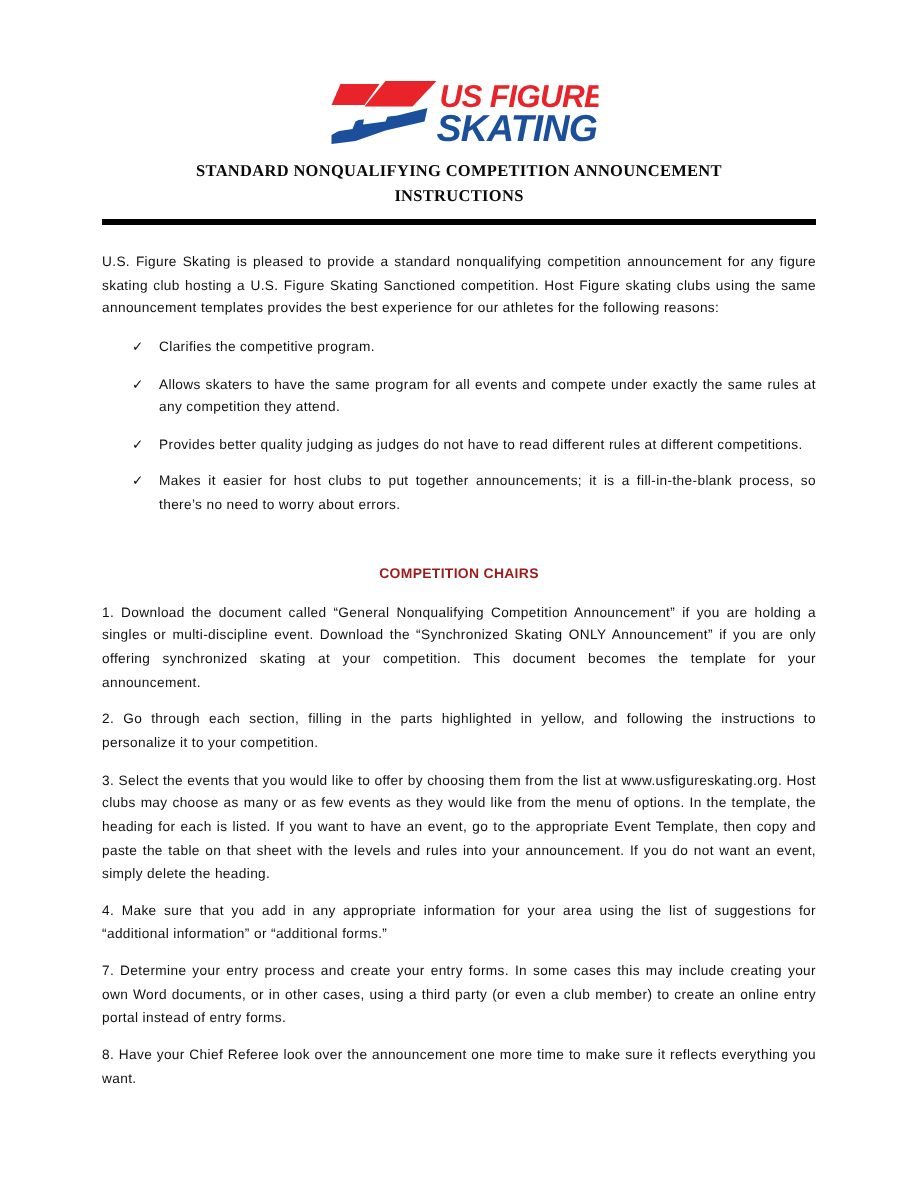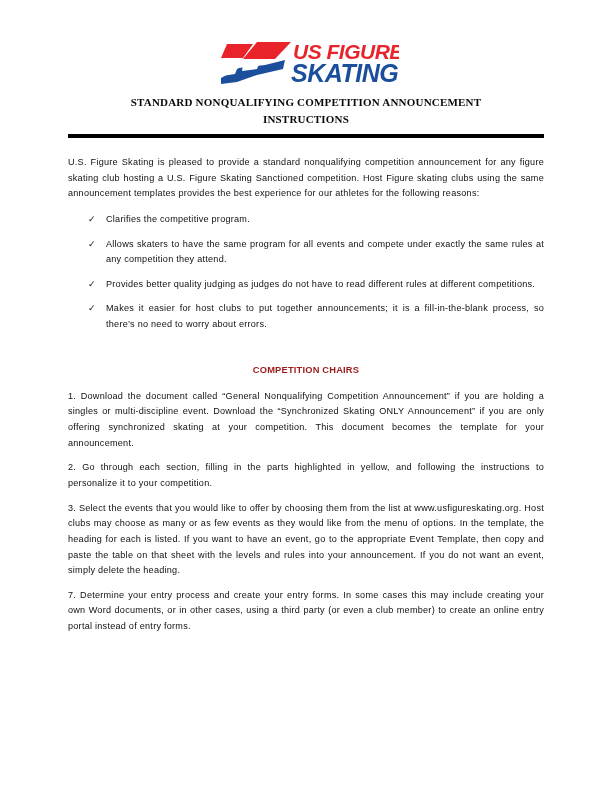--- a/index.html
+++ b/index.html
@@ -12,21 +12,21 @@
     height: 792px;
     font-family: "Liberation Sans", sans-serif;
     color: #000000;
     overflow: hidden;
   }
   .page {
     position: relative;
     width: 612px;
     height: 760px;
     box-sizing: border-box;
-    padding: 0 68px;
+    padding: 12px 68px;
   }
 
   
   .logo-wrap {
     padding-top: 38px;
     display: flex;
     justify-content: center;
     align-items: flex-start;
   }
   .logo {
@@ -179,22 +179,30 @@
     </li>
     <li>
       <span class="num">2.</span>
       <span>Go through each section, filling in the parts highlighted in yellow, and following the instructions to personalize it to your competition.</span>
     </li>
     <li>
       <span class="num">3.</span>
       <span>Select the events that you would like to offer by choosing them from the list at www.usfigureskating.org. Host clubs may choose as many or as few events as they would like from the menu of options. In the template, the heading for each is listed. If you want to have an event, go to the appropriate Event Template, then copy and paste the table on that sheet with the levels and rules into your announcement. If you do not want an event, simply delete the heading.</span>
     </li>
     <li>
+      <span class="num">4.</span>
+      <span>Make sure that you add in any appropriate information for your area using the list of suggestions for “additional information” or “additional forms.”</span>
+    </li>
+    <li>
       <span class="num">7.</span>
       <span>Determine your entry process and create your entry forms. In some cases this may include creating your own Word documents, or in other cases, using a third party (or even a club member) to create an online entry portal instead of entry forms.</span>
     </li>
     <li>
+      <span class="num">8.</span>
+      <span>Have your Chief Referee look over the announcement one more time to make sure it reflects everything you want.</span>
+    </li>
+    <li>
       
       
     </li>
   </ol>
 
 </div>
 
 </body></html>

